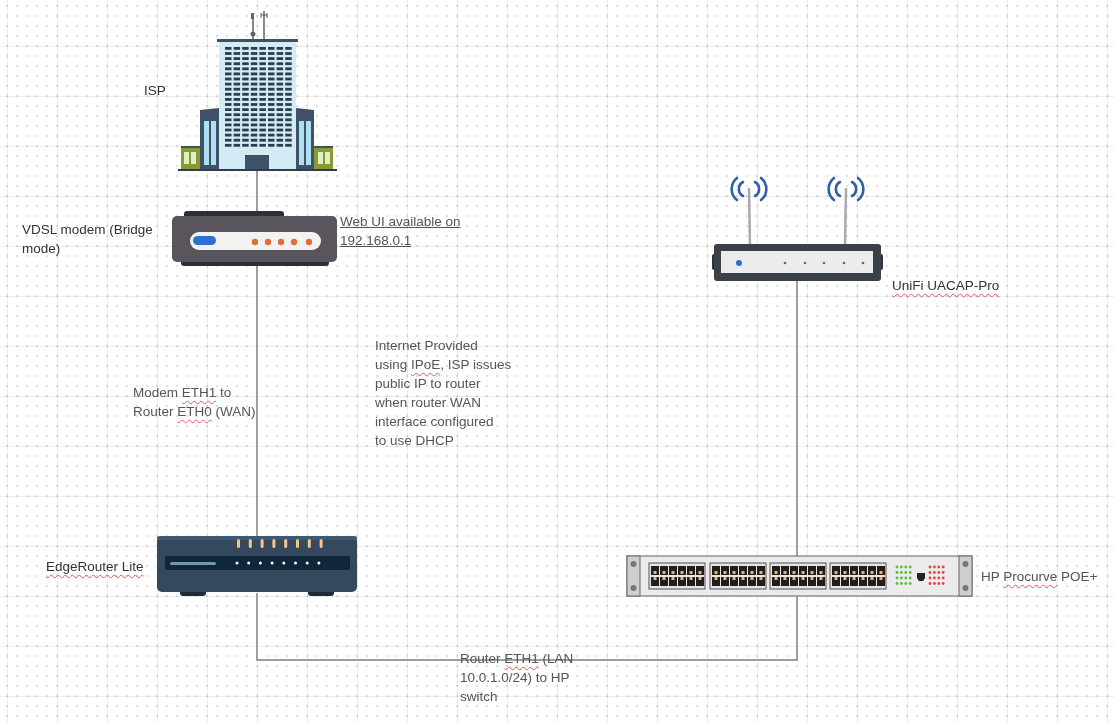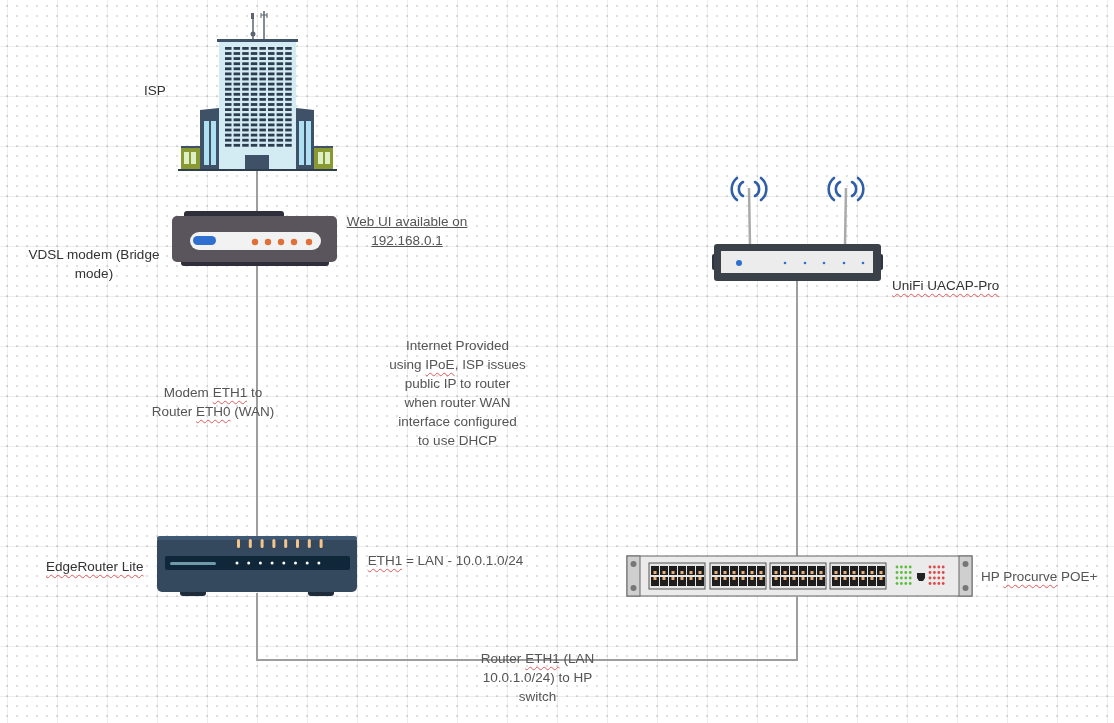--- a/index.html
+++ b/index.html
@@ -9,21 +9,21 @@
     background-image:
       linear-gradient(to right, rgba(0,0,0,0.07) 1px, transparent 1px),
       linear-gradient(to bottom, rgba(0,0,0,0.07) 1px, transparent 1px),
       radial-gradient(circle, rgba(0,0,0,0.13) 0.7px, transparent 1px);
     background-size:50px 50px, 50px 50px, 10px 10px;
     background-position:7px 0, 0 46px, 2px 1px;
     font-family:"Liberation Sans", "DejaVu Sans", sans-serif;
   }
   .label {
     position:absolute; color:#333; font-size:13.5px; line-height:19px;
-    text-align:center; white-space:nowrap;
+    text-align:left; white-space:nowrap;
   }
   .label.grey { color:#555; }
   .squig {
     text-decoration: underline wavy #e05a5a;
     text-decoration-thickness:1px; text-underline-offset:3px;
   }
   svg.layer { position:absolute; left:0; top:0; }
 </style>
 </head>
 <body>
@@ -449,21 +449,21 @@
       <circle cx="905.8" cy="583.5" r="1.4" fill="#5bbf3a"></circle>
       <circle cx="938.8" cy="583.5" r="1.4" fill="#e04848"></circle>
       <circle cx="910.2" cy="583.5" r="1.4" fill="#5bbf3a"></circle>
       <circle cx="943.2" cy="583.5" r="1.4" fill="#e04848"></circle>
     </g>
   <path d="M917 573 h8 v5 l-2 3 h-4 l-2 -3 z" fill="#222"></path>
 </svg>
 
 <div class="label" style="left:144px;top:81px;">ISP</div>
 
-<div class="label" style="left:22px;top:220px;width:144px;margin-top:25px;">
+<div class="label" style="left:22px;top:220px;width:144px;">
   <div>VDSL modem (Bridge</div>
   <div>mode)</div>
 </div>
 <div class="label grey" style="left:340px;top:212px;width:134px;text-decoration:underline;">
   <div>Web UI available on</div>
   <div>192.168.0.1</div>
 </div>
 
 <div class="label" style="left:892px;top:276px;text-align:center;"><span class="squig">UniFi UACAP-Pro</span></div>
 
@@ -476,21 +476,20 @@
   <div>Internet Provided</div>
   <div id="ann1">using <span class="squig">IPoE</span>, ISP issues</div>
   <div>public IP to router</div>
   <div>when router WAN</div>
   <div>interface configured</div>
   <div>to use DHCP</div>
 </div>
 
 <div class="label" style="left:46px;top:557px;text-align:center;"><span class="squig">EdgeRouter Lite</span></div>
 <div class="label grey" style="left:358px;top:551px;width:175px;">
-  <div id="rn1"><span class="squig">ETH1</span> = LAN - 10.0.1.0/24</div>
 </div>
 
 <div class="label grey" style="left:981px;top:567px;text-align:left;" id="swlabel">HP <span class="squig">Procurve</span> POE+</div>
 
 <div class="label grey" style="left:460px;top:649px;width:155px;">
   <div id="e2l0">Router <span class="squig">ETH1</span> (LAN</div>
   <div>10.0.1.0/24) to HP</div>
   <div>switch</div>
 </div>
 

